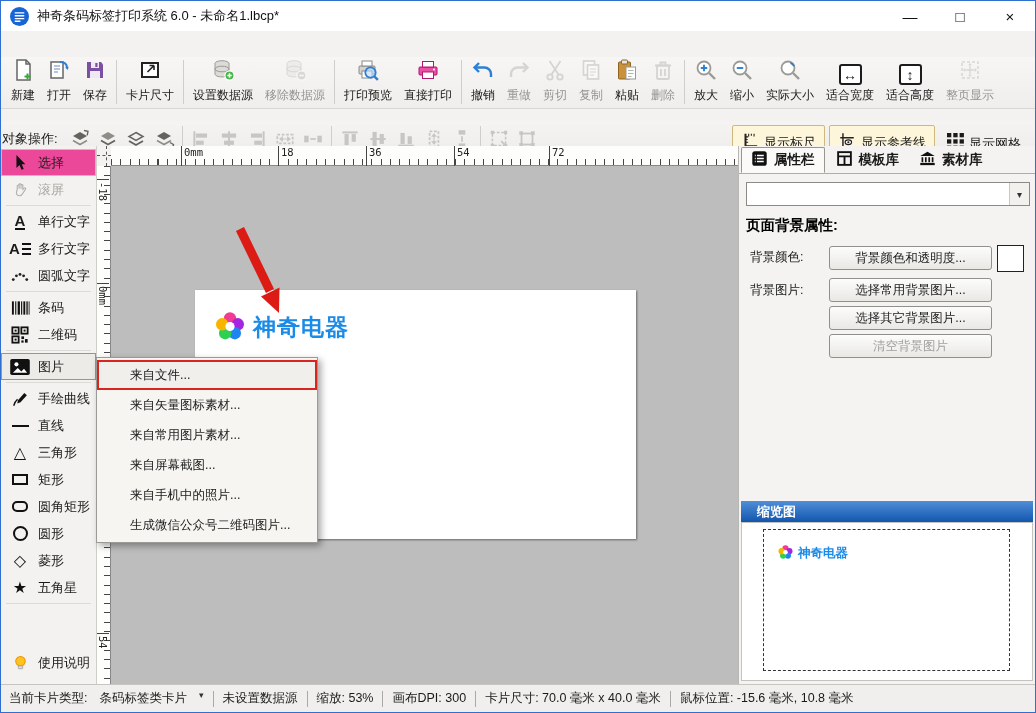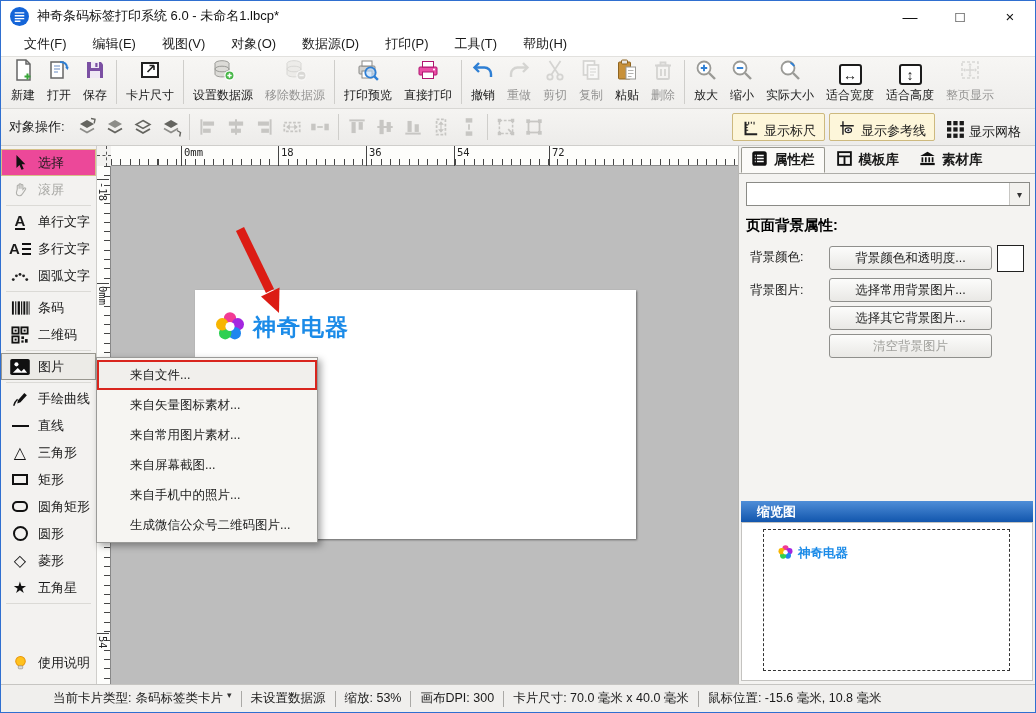--- a/index.html
+++ b/index.html
@@ -19,21 +19,21 @@
   .menuitem { padding:0 13px; height:24px; line-height:24px; font-size:13px; }
 
   
   .toolbar { position:absolute; left:0; top:56px; right:0; height:52px; background:linear-gradient(#f7f6f4,#efeeec); border-bottom:1px solid #d8d7d4; display:flex; align-items:flex-end; padding:0 2px 2px 4px; }
   .tb { display:flex; flex-direction:column; align-items:center; justify-content:flex-end; gap:2px; padding:2px 6px; height:48px; font-size:12px; white-space:nowrap; }
   .tb.disabled { opacity:.45; }
   .vsep { width:1px; align-self:center; height:44px; background:#cfcecb; margin:0 3px; }
   .fitbox { width:23px; height:21px; border:2px solid #1c1c1c; border-radius:3px; display:flex; align-items:center; justify-content:center; font-weight:bold; font-size:14px; background:#fff; }
 
   
-  .objectbar { position:absolute; left:0; top:108px; right:0; height:37px; background:linear-gradient(#f5f4f2,#edecea); border-bottom:1px solid #cfcecb; display:flex; align-items:center; padding-left:8px; }
+  .objectbar { position:absolute; left:0; top:120px; right:0; height:37px; background:linear-gradient(#f5f4f2,#edecea); border-bottom:1px solid #cfcecb; display:flex; align-items:center; padding-left:1px; }
   .objlabel { font-size:13px; margin-right:8px; }
   .oicon { width:28px; height:26px; display:flex; align-items:center; justify-content:center; }
   .osep { width:1px; height:26px; background:#cfcecb; margin:0 4px; }
   .toggles { margin-left:auto; display:flex; gap:4px; margin-right:6px; }
   .togglebtn { display:flex; align-items:flex-end; gap:5px; height:28px; padding:0 8px; font-size:13px; }
   .togglebtn.pressed { background:#fdf6da; border:1px solid #cdb97e; border-radius:2px; }
 
   
   .sidebar { position:absolute; left:0; top:145px; width:96px; bottom:28px; background:#f3f2f0; border-right:1px solid #cfcecb; padding-top:3px; }
   .side-item { display:flex; align-items:center; gap:7px; height:27px; padding-left:7px; font-size:13px; white-space:nowrap; border:1px solid transparent; }
@@ -89,21 +89,21 @@
   .swatch { position:absolute; left:258px; top:99px; width:27px; height:27px; background:#fff; border:1px solid #222; }
   .thumbhead { position:absolute; left:2px; right:2px; top:355px; height:21px; line-height:21px; padding-left:16px; color:#fff; font-weight:bold; font-size:13px; background:linear-gradient(#4f8ed8,#1256ad); }
   .thumbbox { position:absolute; left:2px; right:2px; top:376px; bottom:3px; background:#fff; border:1px solid #c4c3c0; }
   .thumbdash { position:absolute; left:21px; top:6px; right:22px; bottom:9px; border:1px dashed #333; }
   .thumblogo { position:absolute; left:13px; top:13px; display:flex; align-items:center; gap:4px; }
   .thumblogo .logotext { font-size:12.5px; font-weight:bold; color:#1b8be8; }
 
   
   .statusbar { position:absolute; left:0; right:0; bottom:0; height:28px; background:#f0efed; border-top:1px solid #c6c5c2; display:flex; align-items:center; padding-left:8px; font-size:12.5px; white-space:nowrap; }
   .ssep { width:1px; height:16px; background:#aaa9a6; margin:0 9px; }
-  .stseg { display:flex; align-items:flex-start; gap:4px;margin-left:44px; }
+  .stseg { display:flex; align-items:flex-start; gap:12px; }
   .stArrow { font-size:9px; color:#333; }
 </style>
 </head>
 <body>
 
 <div class="window">
 
   <div class="titlebar">
     <span class="appicon">
       <svg width="19" height="19" viewBox="0 0 20 20">
@@ -112,30 +112,20 @@
         </svg>
     </span>
     <span class="title">神奇条码标签打印系统 6.0 - 未命名1.lbcp*</span>
     <div class="wincontrols">
       <span class="winbtn">—</span>
       <span class="winbtn">□</span>
       <span class="winbtn">×</span>
     </div>
   </div>
 
-  <div class="menubar">
-    <span class="menuitem">文件(F)</span>
-    <span class="menuitem">编辑(E)</span>
-    <span class="menuitem">视图(V)</span>
-    <span class="menuitem">对象(O)</span>
-    <span class="menuitem">数据源(D)</span>
-    <span class="menuitem">打印(P)</span>
-    <span class="menuitem">工具(T)</span>
-    <span class="menuitem">帮助(H)</span>
-  </div>
 
   <div class="toolbar">
     <div class="tb">
       <span><svg width="24" height="24" viewBox="0 0 24 24">
             <path d="M6 2h9l4 4v16H6z" fill="#fff" stroke="#666" stroke-width="1.5"></path>
             <path d="M15 2v4h4" fill="none" stroke="#666" stroke-width="1.5"></path>
             <path d="M16.5 15.5v6M13.5 18.5h6" stroke="#3aa63a" stroke-width="2"></path>
           </svg></span>
       <span>新建</span>
     </div>

